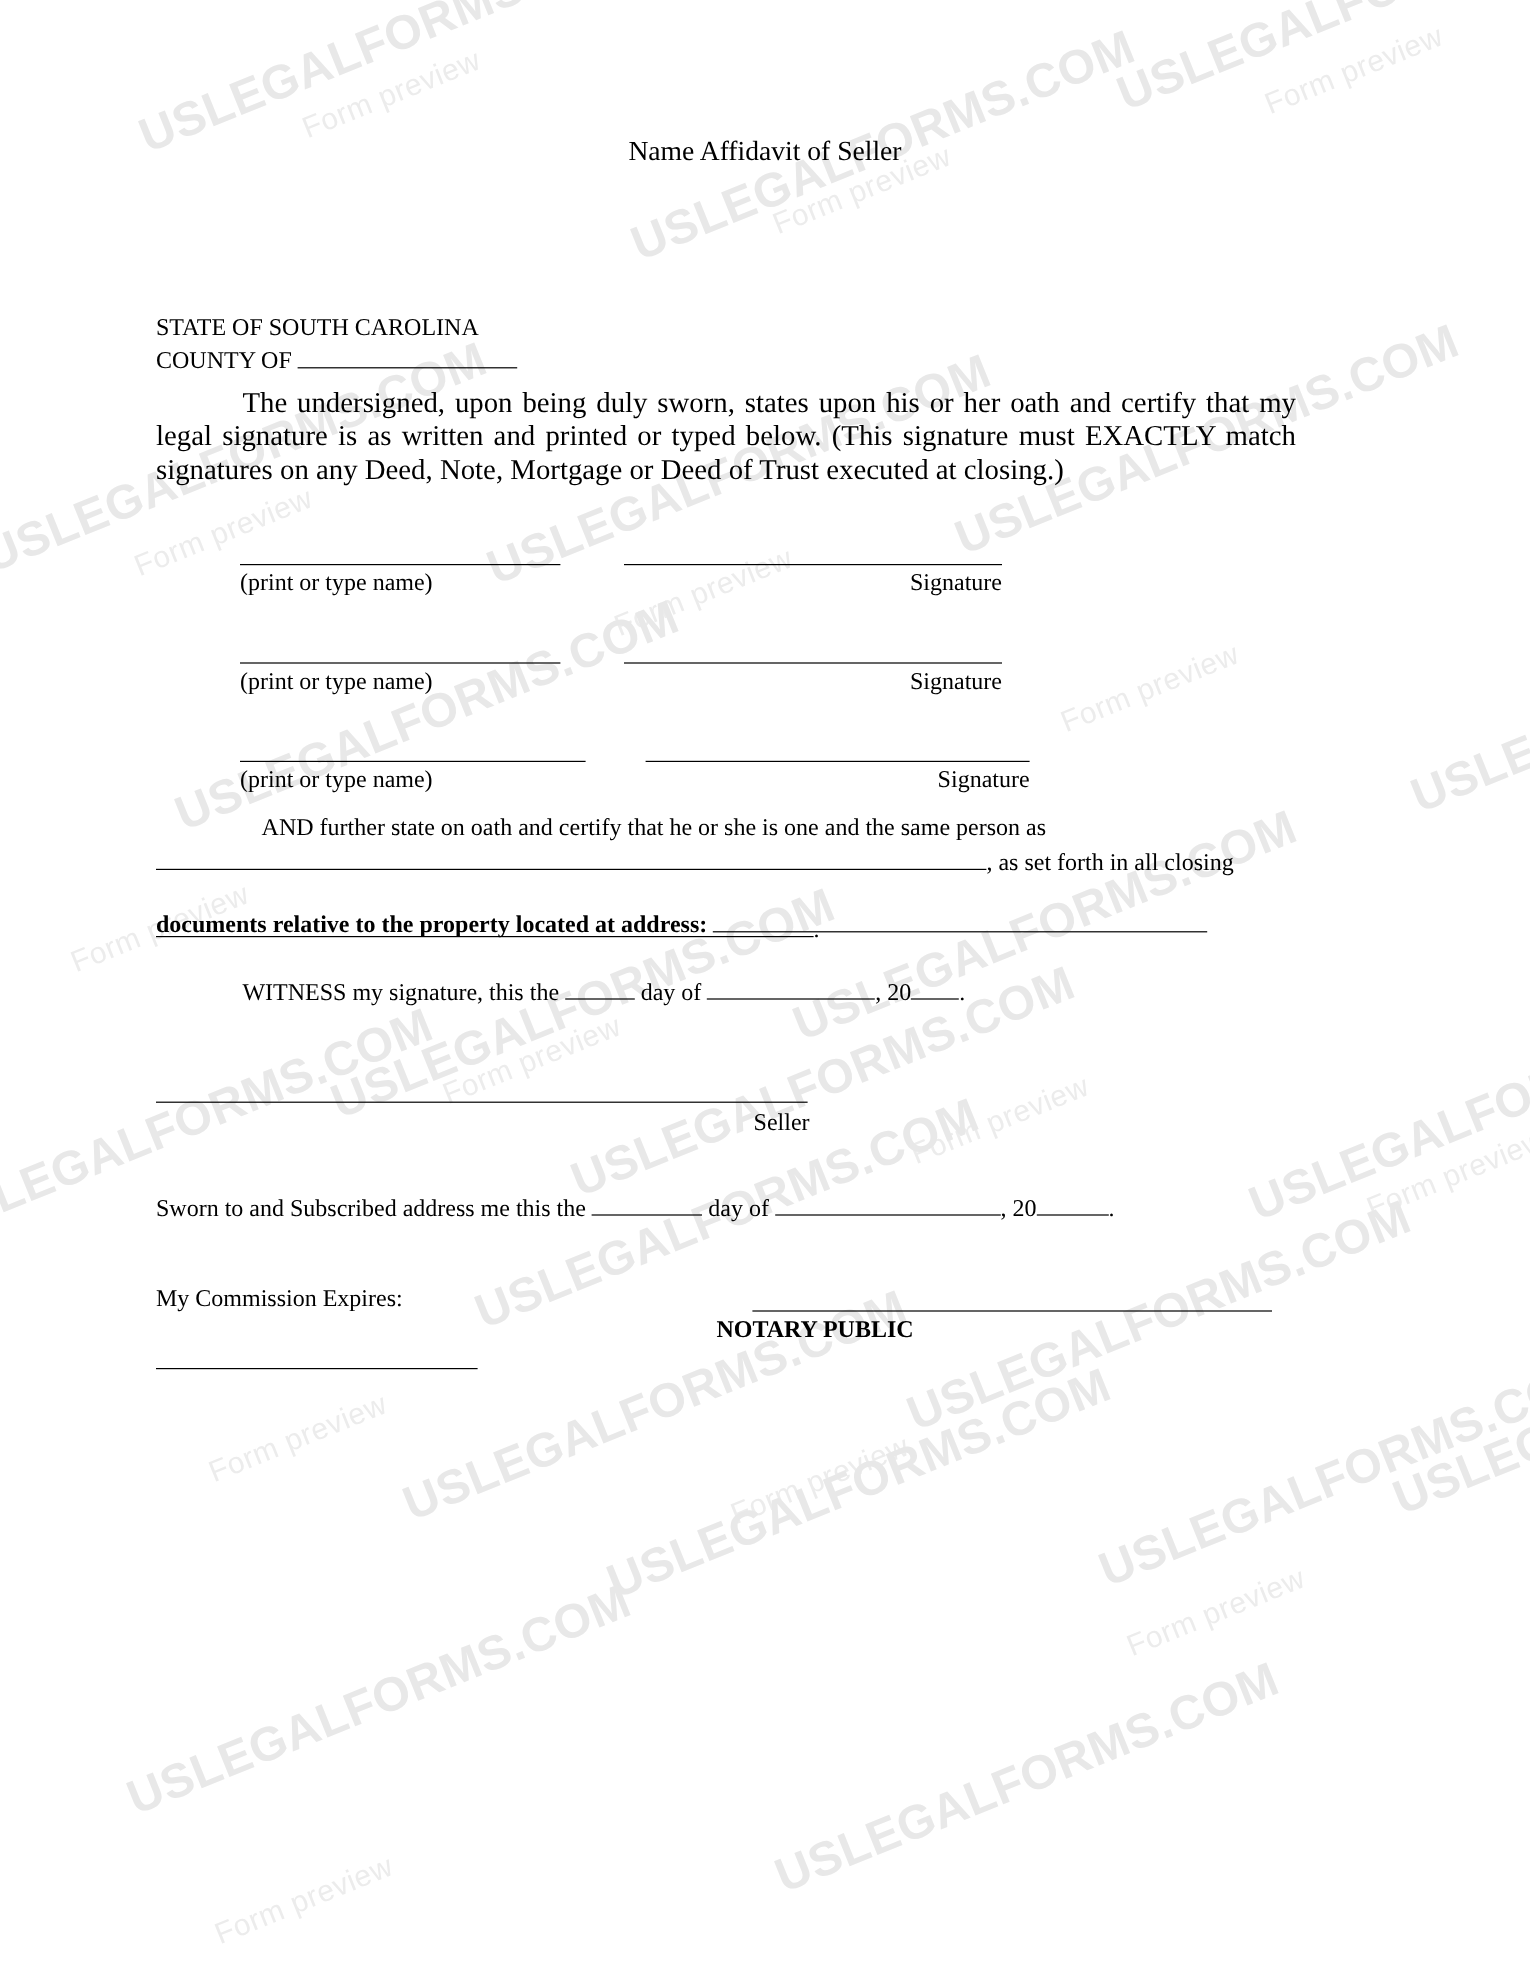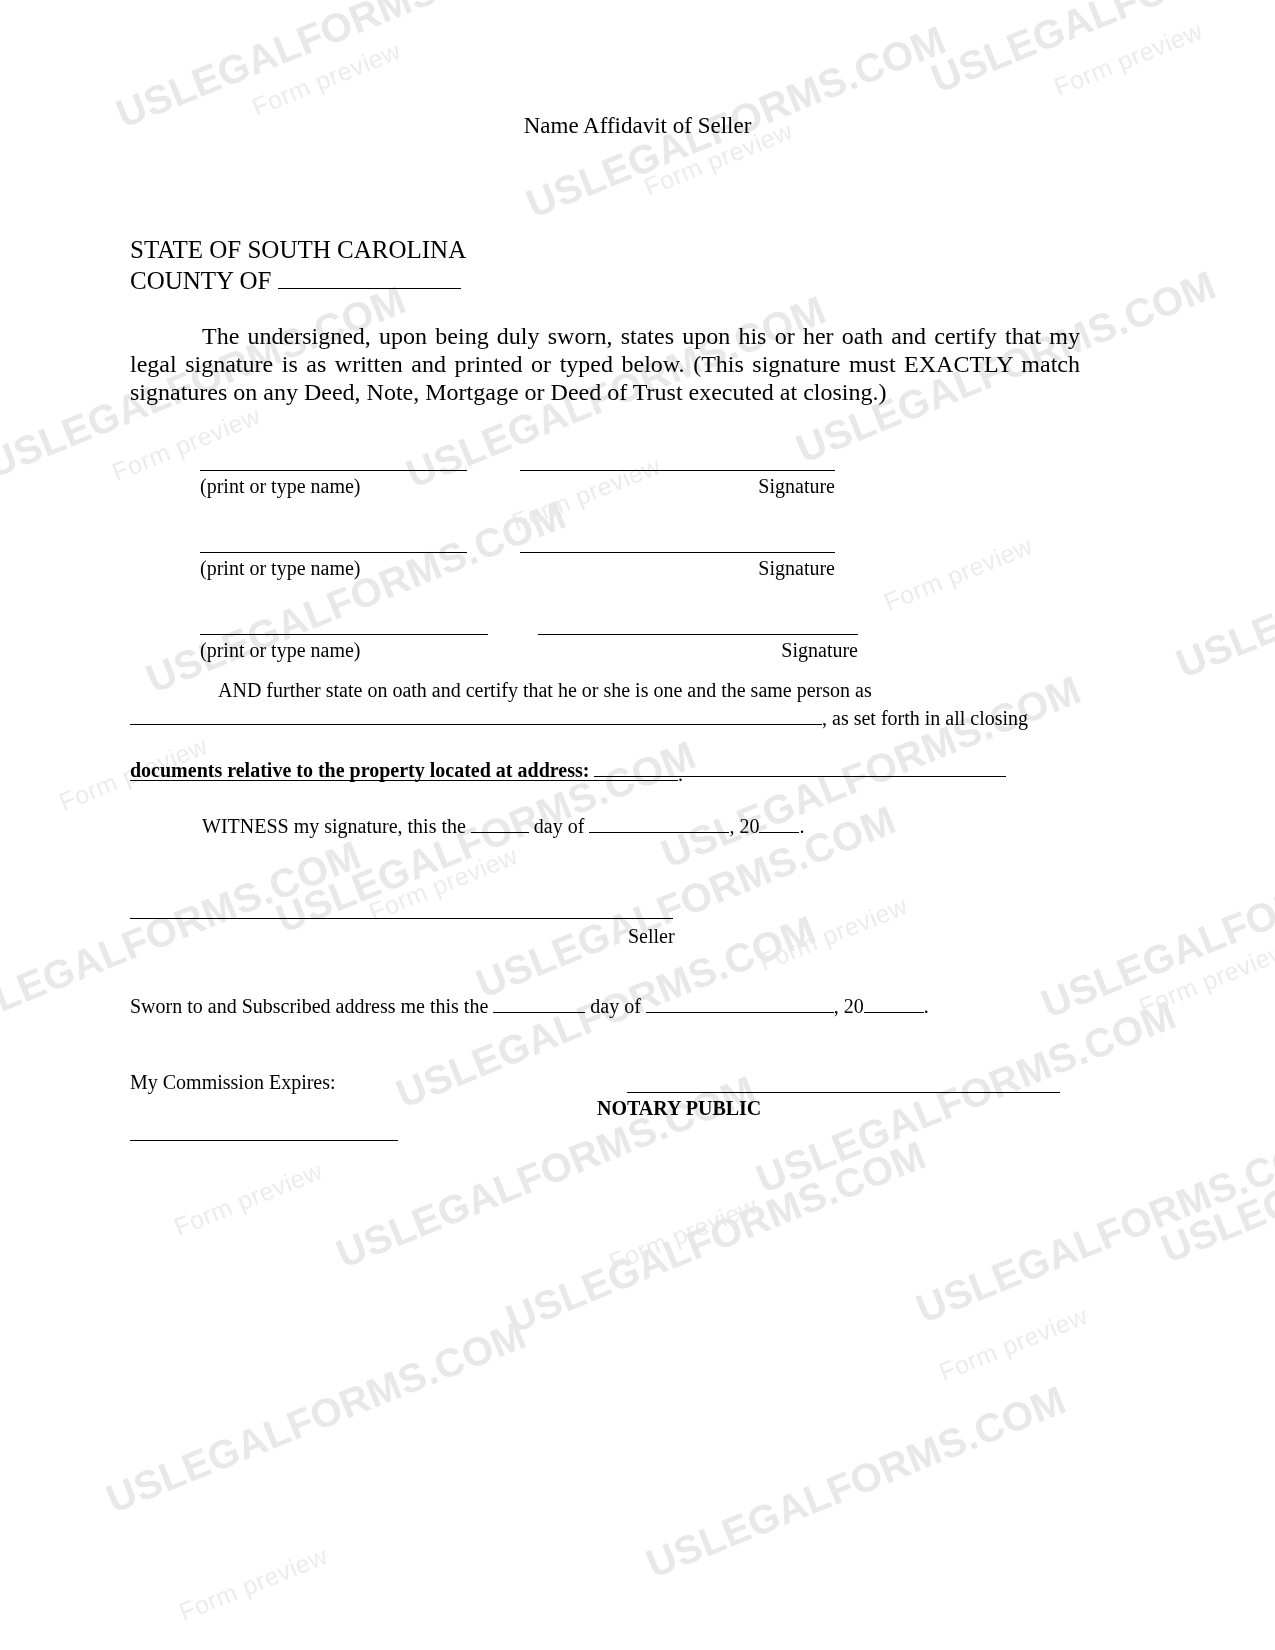--- a/index.html
+++ b/index.html
@@ -56,22 +56,22 @@
   .doc-title {
     left: 0;
     top: 113px;
     width: 1275px;
     text-align: center;
     font-size: 23px;
     line-height: 1.1;
   }
   .state-block {
     left: 130px;
-    top: 237px;
-    font-size: 25px;
+    top: 260px;
+    font-size: 20px;
     line-height: 26px;
   }
   .state-block .row { white-space: nowrap; }
   .blank {
     display: inline-block;
     border-bottom: 1.3px solid #000;
     vertical-align: baseline;
     height: 1em;
   }
   .para {

